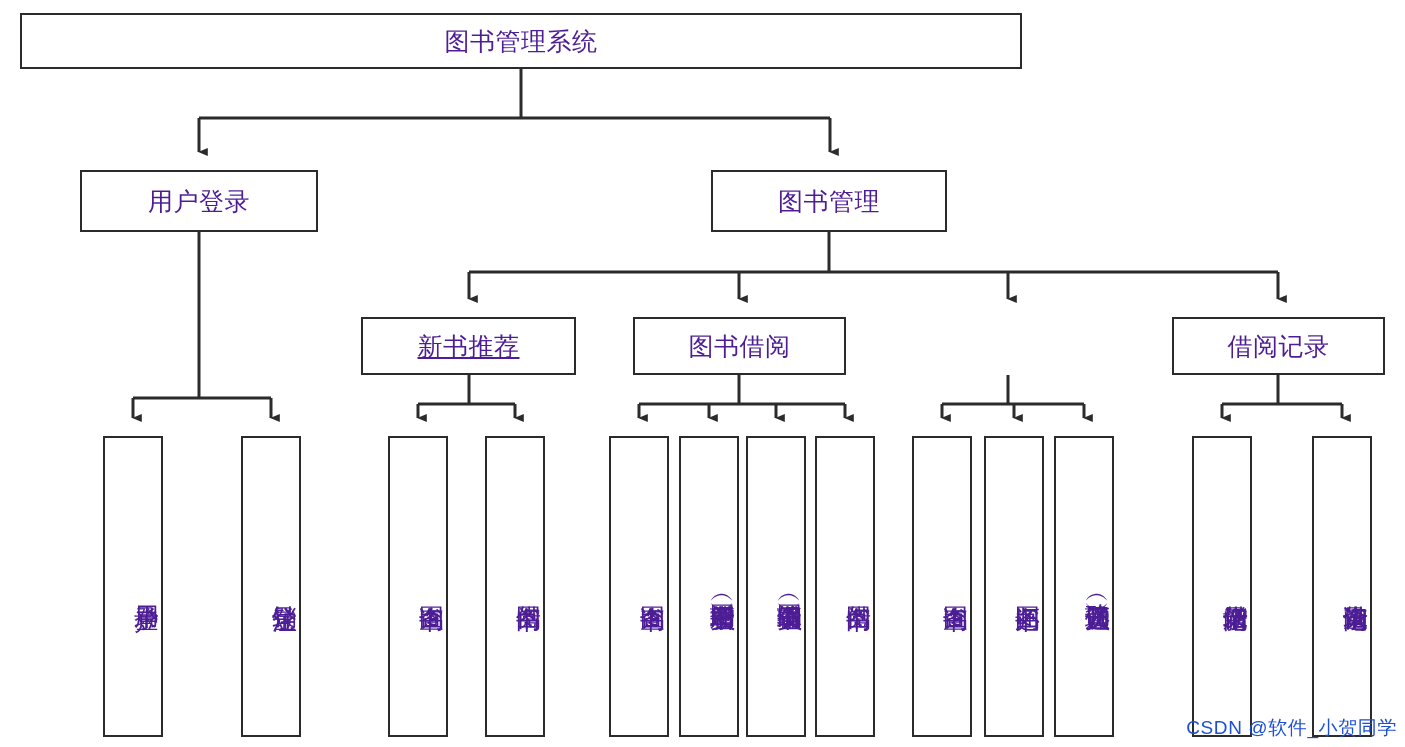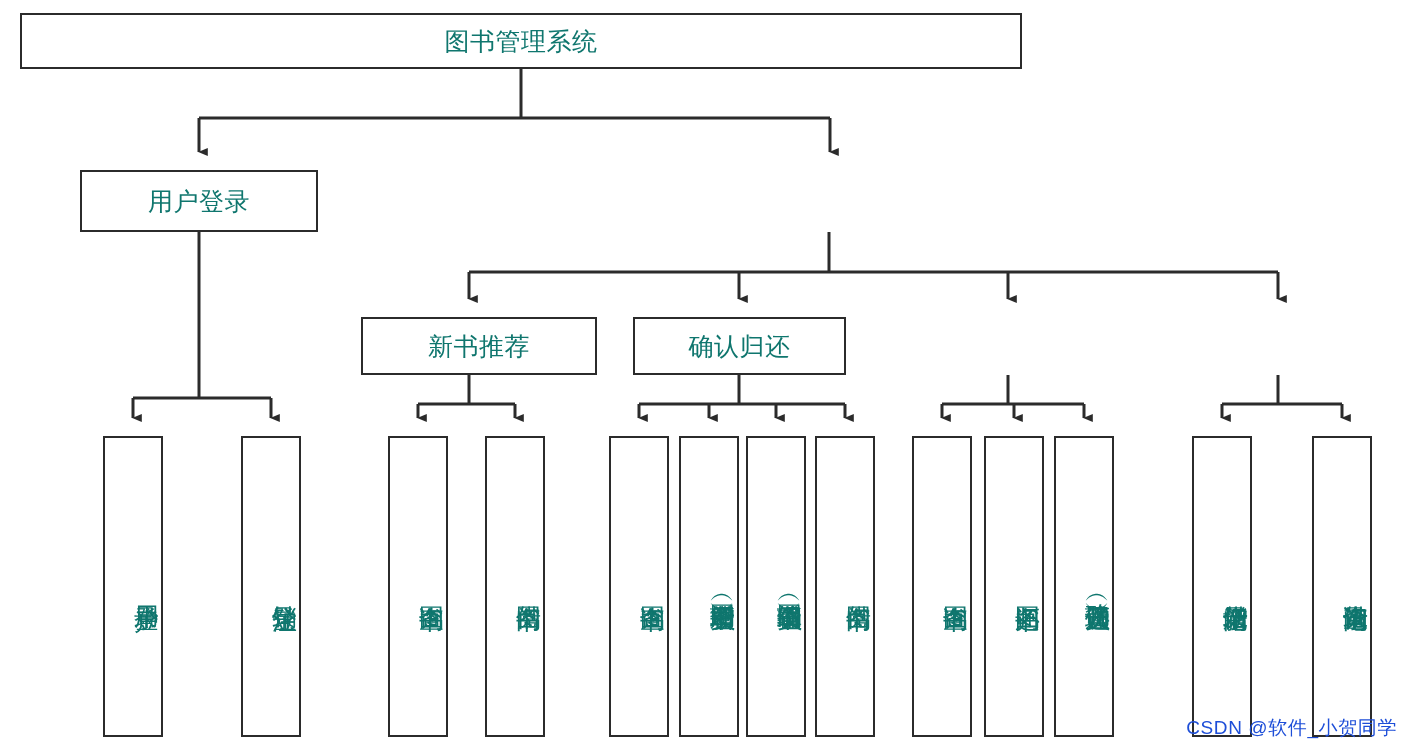--- a/index.html
+++ b/index.html
@@ -27,21 +27,21 @@
   }
   .node {
     position: absolute;
     box-sizing: border-box;
     border: 2.5px solid #2b2b2b;
     background: #ffffff;
     display: flex;
     align-items: center;
     justify-content: center;
     text-align: center;
-    color: #0f766e;
+    color: #4c1d95;
     font-size: 25px;
     line-height: 1.15;
     letter-spacing: 0.5px;
   }
   .node.horiz {
     writing-mode: horizontal-tb;
   }
   .node.vert {
     writing-mode: vertical-rl;
     text-orientation: upright;
@@ -123,26 +123,32 @@
     </g>
   </svg>
 
   <div class="node horiz" id="root-node" style="left: 20px; top: 13px; width: 1002px; height: 56px;">
     <span class="label">图书管理系统</span>
   </div>
 
   <div class="node horiz" id="l2-0" style="left: 80px; top: 170px; width: 238px; height: 62px;">
     <span class="label">用户登录</span>
   </div>
+  <div class="node horiz" id="l2-1" style="left: 711px; top: 170px; width: 236px; height: 62px;">
+    <span class="label">图书管理</span>
+  </div>
 
-  <div class="node horiz" id="l3-0" style="left: 361px; top: 317px; width: 236px; height: 58px;">
+  <div class="node horiz" id="l3-0" style="left: 361px; top: 317px; width: 215px; height: 58px; text-decoration: underline;">
     <span class="label">新书推荐</span>
   </div>
   <div class="node horiz" id="l3-1" style="left: 633px; top: 317px; width: 213px; height: 58px;">
-    <span class="label">确认归还</span>
+    <span class="label">图书借阅</span>
+  </div>
+  <div class="node horiz" id="l3-3" style="left: 1172px; top: 317px; width: 213px; height: 58px;">
+    <span class="label">借阅记录</span>
   </div>
 
   <div class="node vert" id="leaf-0" style="left: 103px; top: 436px; width: 60px; height: 301px;">
     <span class="label">用户登录</span>
   </div>
   <div class="node vert" id="leaf-1" style="left: 241px; top: 436px; width: 60px; height: 301px;">
     <span class="label">注销登录</span>
   </div>
   <div class="node vert" id="leaf-2" style="left: 388px; top: 436px; width: 60px; height: 301px;">
     <span class="label">查询图书</span>

